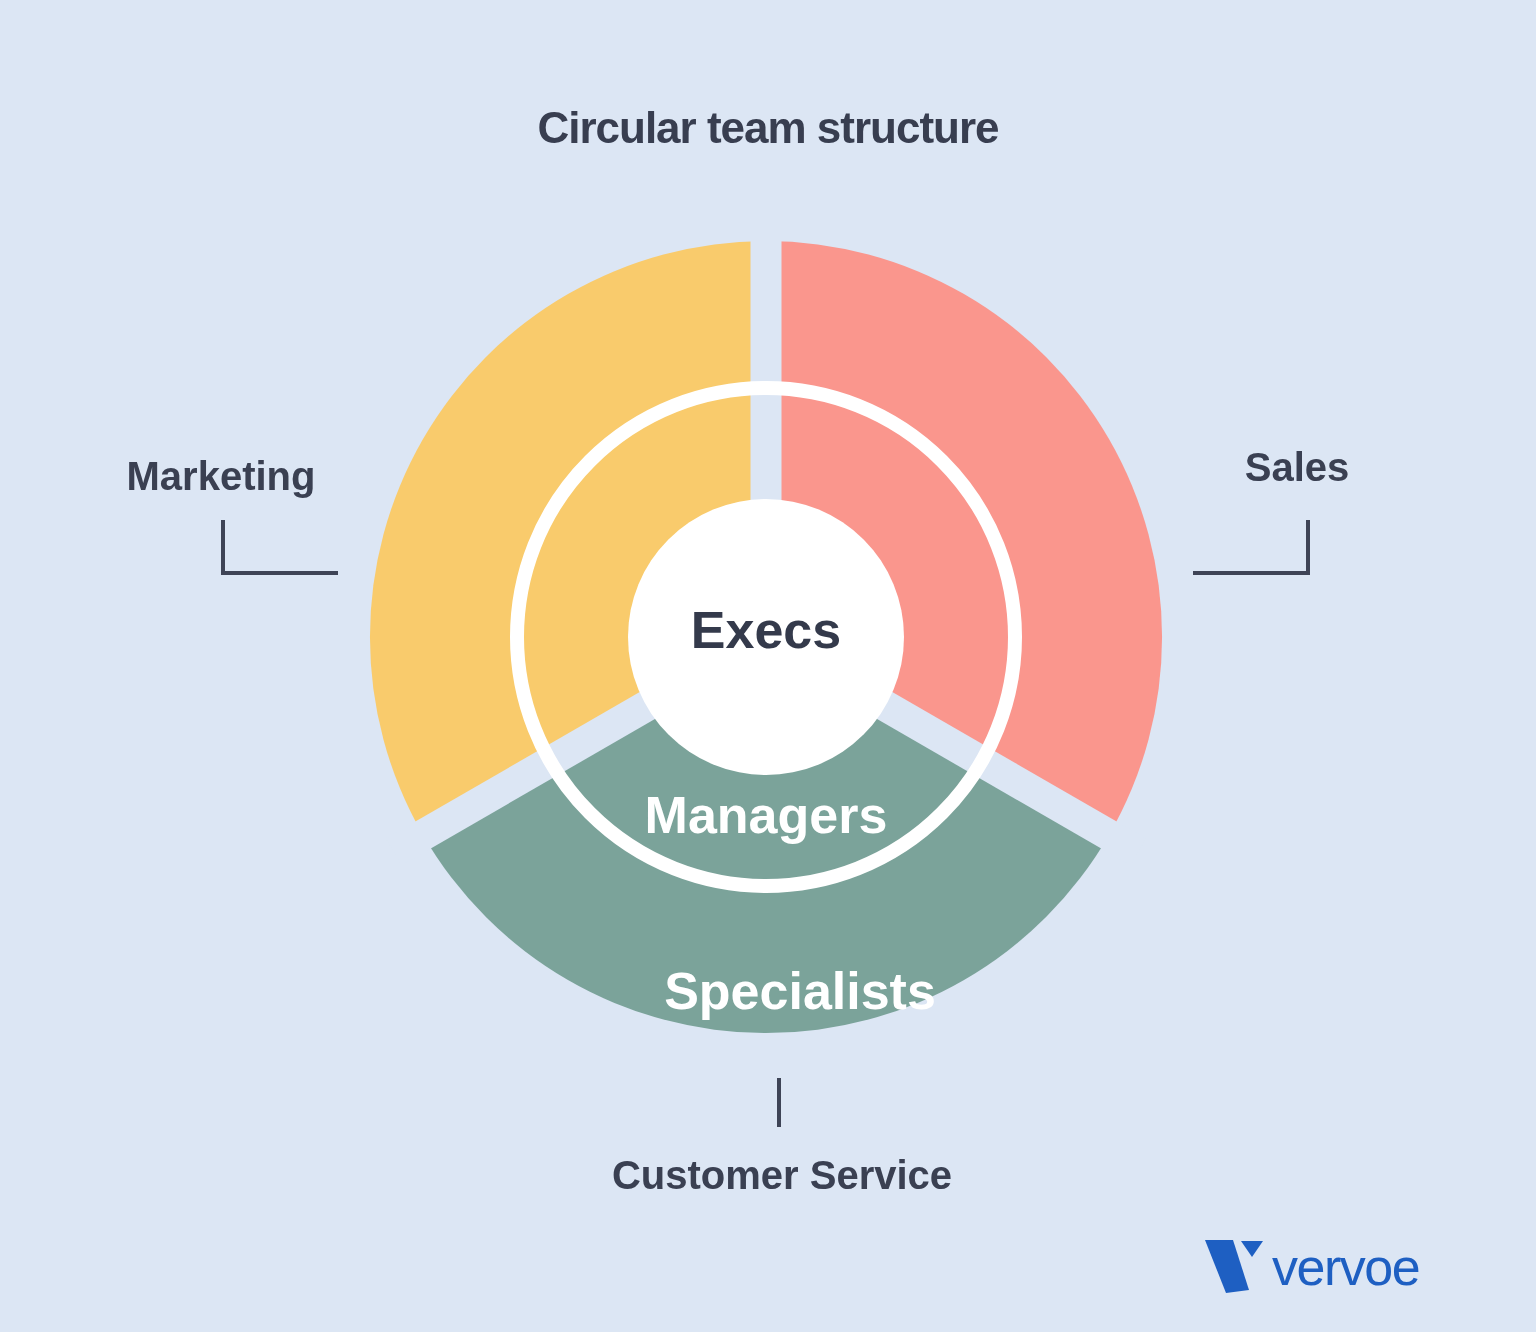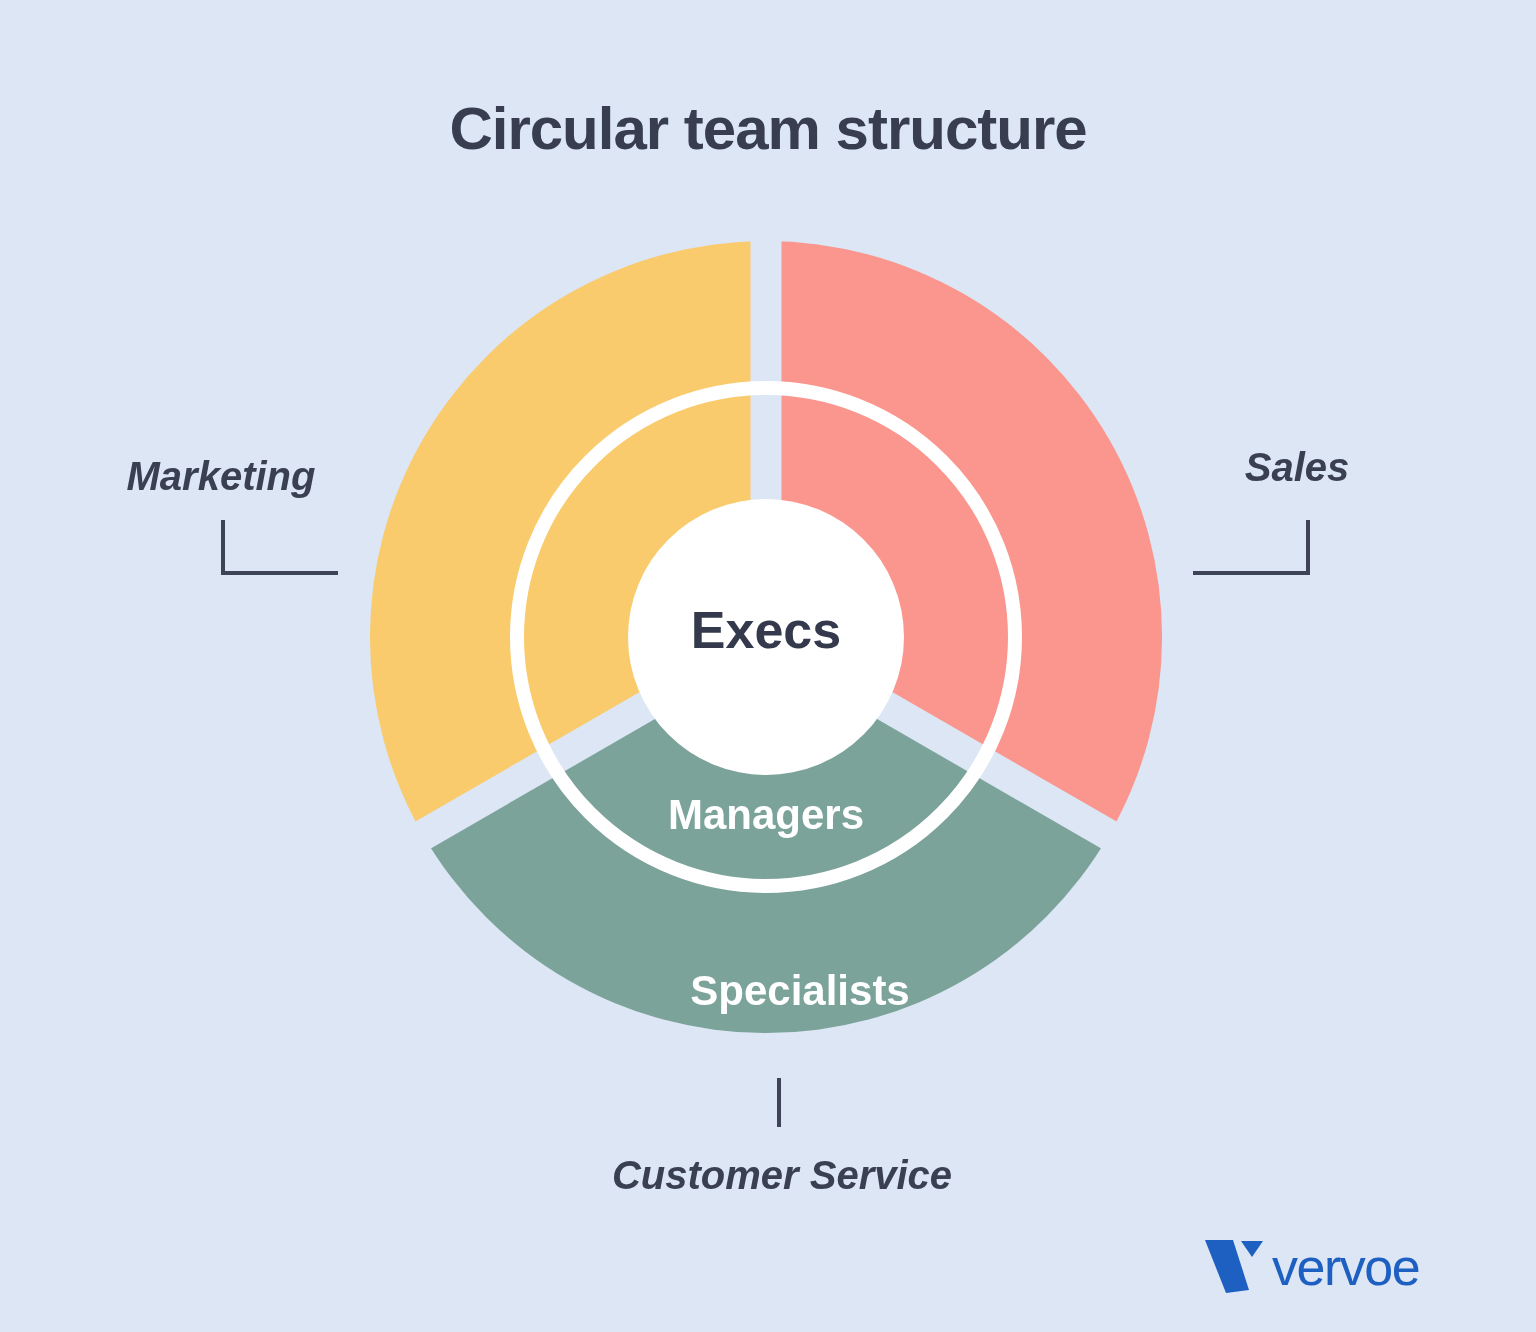--- a/index.html
+++ b/index.html
@@ -17,44 +17,43 @@
   }
   .abs-center {
     position: absolute;
     transform: translate(-50%, -50%);
     white-space: nowrap;
     text-align: center;
   }
   .page-title {
     left: 768px;
     top: 128px;
-    font-size: 60px;
+    font-size: 44px;
     font-weight: 800;
     letter-spacing: -1px;
     color: #383E50;
   }
   .outer-label {
     font-size: 40px;
     font-weight: 700;
     color: #3A4052;
-    font-style: italic;
   }
   .marketing-label { left: 221px; top: 476px; }
   .sales-label     { left: 1297px; top: 467px; }
   .customer-label  { left: 782px; top: 1175px; }
   .center-label {
     left: 766px;
     top: 630px;
     font-size: 52px;
     font-weight: 700;
     color: #343A4B;
   }
   .ring-label {
     color: #FFFFFF;
-    font-size: 42px;
+    font-size: 52px;
     font-weight: 700;
   }
   .managers-label    { left: 766px; top: 815px; }
   .specialists-label { left: 800px; top: 955px; margin-top: 36px; }
   .diagram-svg {
     position: absolute;
     left: 0;
     top: 0;
   }
   .logo-wordmark {

